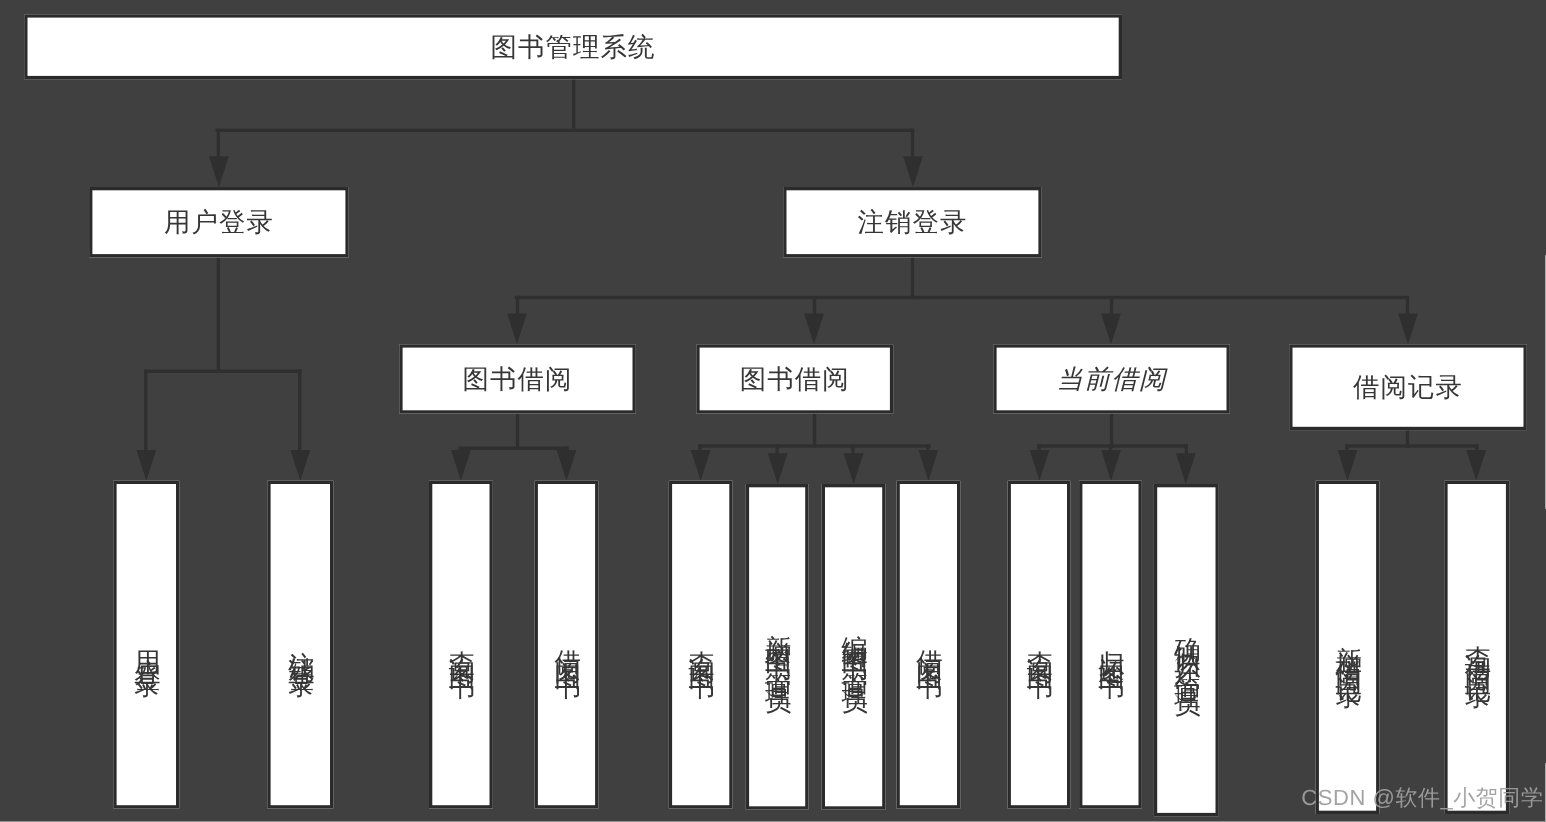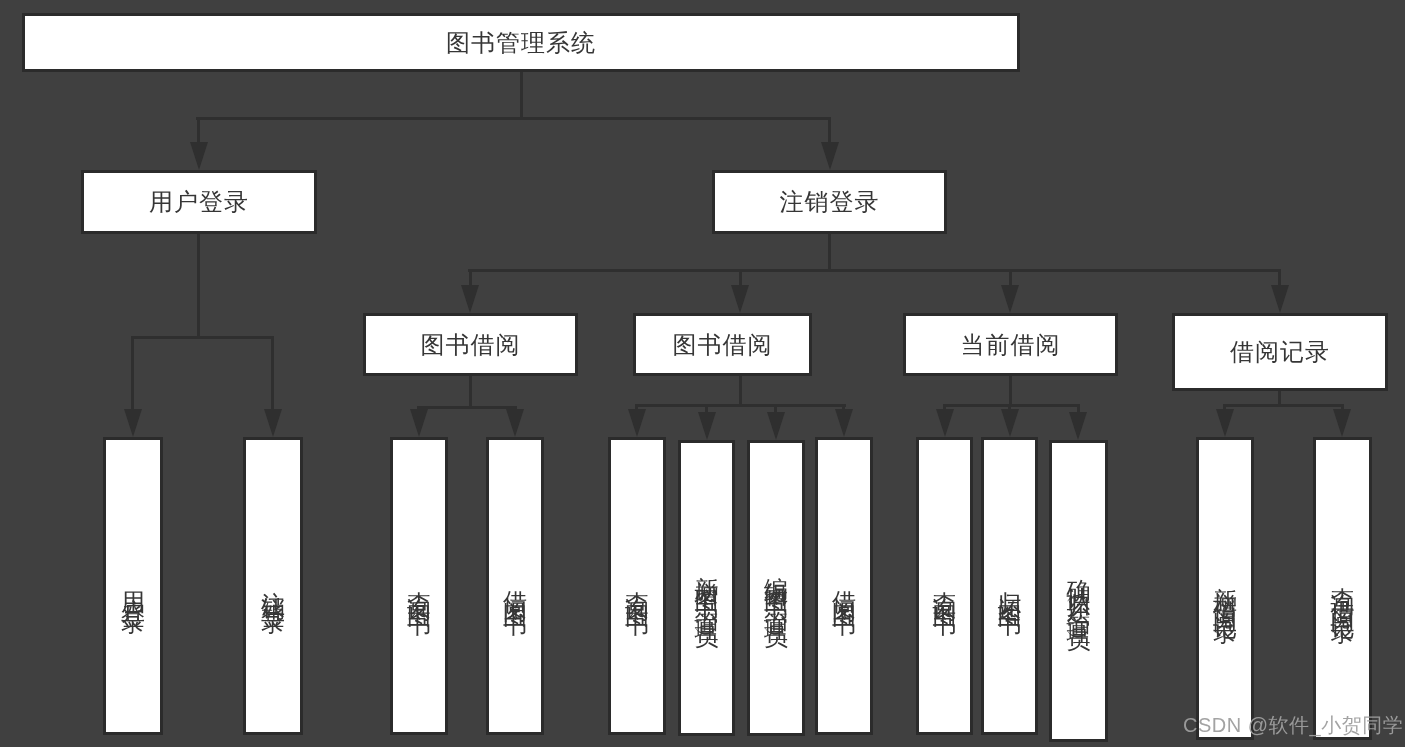--- a/index.html
+++ b/index.html
@@ -70,21 +70,21 @@
   <div class="arrow" style="left:1001px;top:285px;"></div>
   <div class="vline" style="left:1278px;top:269px;height:18px;"></div>
   <div class="arrow" style="left:1271px;top:285px;"></div>
 
   <div class="box" style="left:363px;top:313px;width:215px;height:63px;">
     <span>图书借阅</span>
   </div>
   <div class="box" style="left:633px;top:313px;width:179px;height:63px;">
     <span>图书借阅</span>
   </div>
-  <div class="box" style="left:903px;top:313px;width:215px;height:63px;">
+  <div class="box" style="left:903px;top:313px;width:215px;height:63px;font-style:italic;">
     <span>当前借阅</span>
   </div>
   <div class="box" style="left:1172px;top:313px;width:216px;height:78px;">
     <span>借阅记录</span>
   </div>
 
   <div class="vline" style="left:469px;top:376px;height:33px;"></div>
   <div class="hline" style="left:417px;top:406px;width:100px;"></div>
   <div class="vline" style="left:417px;top:406px;height:8px;"></div>
   <div class="arrow" style="left:410px;top:409px;"></div>

